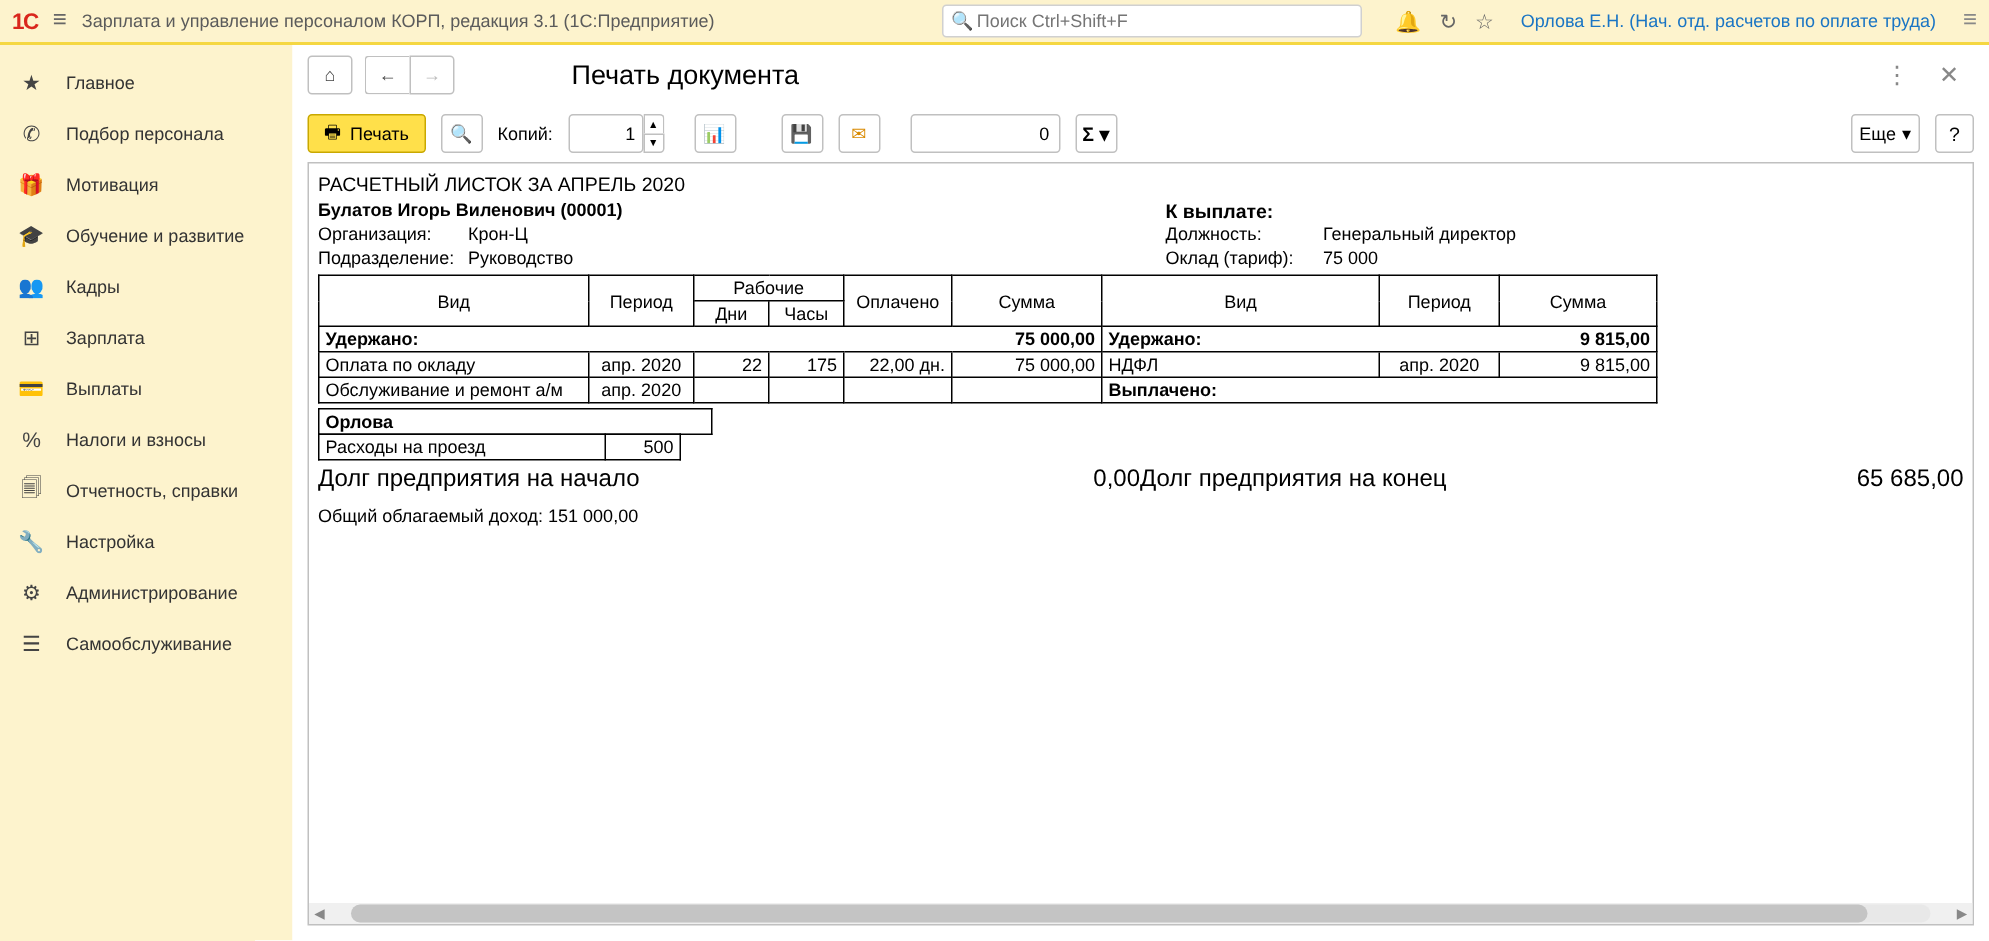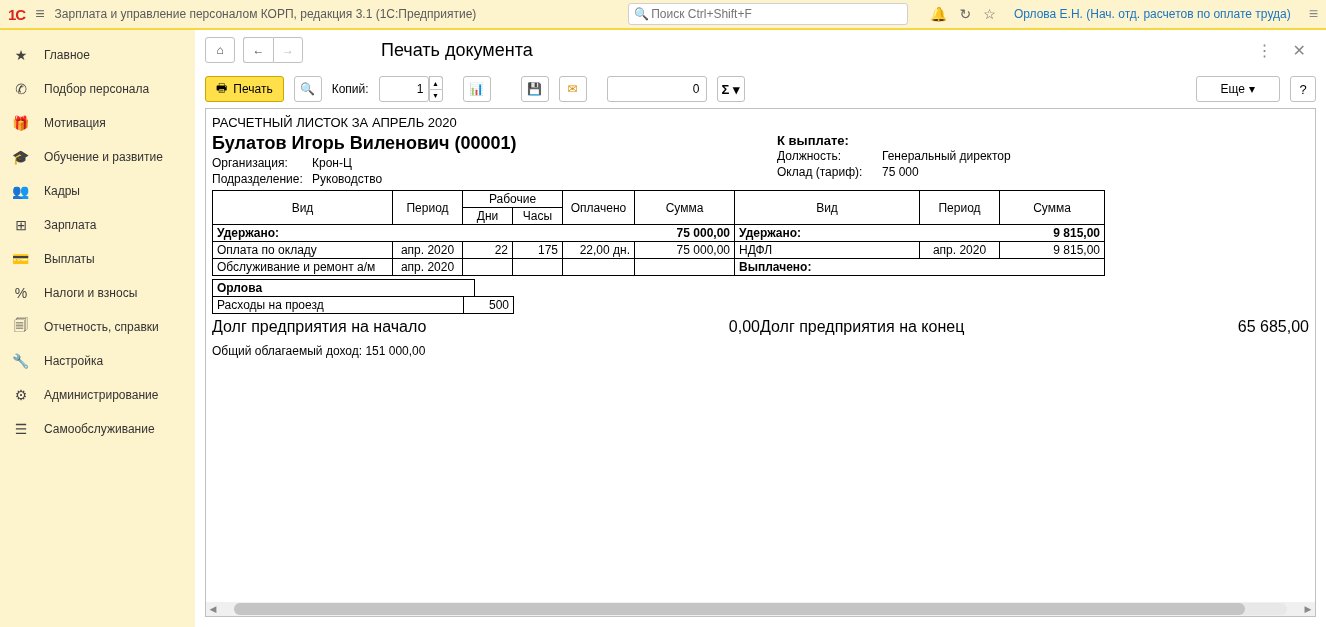--- a/index.html
+++ b/index.html
@@ -43,29 +43,29 @@
   .btn-sq { width: 28px; height: 26px; border: 1px solid #c0c0c0; border-radius: 3px; background: #fff; cursor: pointer; display: inline-flex; align-items: center; justify-content: center; font-size: 12px; }
   .toolbar-spacer { flex: 1; }
   .copies-label { font-size: 12px; }
   .copies-input { width: 50px; height: 26px; border: 1px solid #c0c0c0; border-radius: 3px; text-align: right; padding-right: 4px; font-size: 12px; }
   .spinner { display: flex; flex-direction: column; }
   .spin { width: 14px; height: 13px; border: 1px solid #c0c0c0; background: #fff; font-size: 7px; line-height: 1; cursor: pointer; display: flex; align-items: center; justify-content: center; }
   .spin:first-child { border-bottom: none; border-radius: 0 3px 0 0; }
   .spin:last-child { border-radius: 0 0 3px 0; }
   .num-field { width: 100px; height: 26px; border: 1px solid #c0c0c0; border-radius: 3px; text-align: right; padding-right: 6px; font-size: 12px; }
   .btn-sum { width: 28px; height: 26px; border: 1px solid #c0c0c0; border-radius: 3px; background: #fff; cursor: pointer; font-size: 13px; font-weight: bold; display: inline-flex; align-items: center; justify-content: center; }
-  .btn-more { height: 26px; border: 1px solid #c0c0c0; border-radius: 3px; background: #fff; padding: 0 24px; cursor: pointer; font-size: 12px; display: flex; align-items: center; gap: 4px; }
+  .btn-more { height: 26px; border: 1px solid #c0c0c0; border-radius: 3px; background: #fff; padding: 0 5px; cursor: pointer; font-size: 12px; display: flex; align-items: center; gap: 4px; }
   .btn-help { width: 26px; height: 26px; border: 1px solid #c0c0c0; border-radius: 3px; background: #fff; cursor: pointer; font-size: 13px; }
 
   
   .doc-wrap { flex: 1; margin: 0 10px 10px 10px; border: 1px solid #c0c0c0; overflow: auto; position: relative; }
   .doc { padding: 6px 6px 20px 6px; min-width: 1100px; }
   .org-title { font-size: 16px; font-weight: bold; margin-bottom: 12px; }
   .slip-title { font-size: 13px; margin-bottom: 3px; }
-  .emp-name { font-weight: bold; font-size: 18px; margin-bottom: 1px; }
+  .emp-name { font-weight: bold; font-size: 12px; margin-bottom: 1px; }
   .info-row { display: flex; }
   .info-left { width: 548px; }
   .info-right { flex: 1; margin-left: 17px; }
   .kv { display: flex; font-size: 12px; line-height: 16px; }
   .kv .k { width: 100px; }
   .kv.r .k { width: 105px; }
   .kv .v { }
   .pay-label { font-weight: bold; font-size: 13px; }
 
   
@@ -290,21 +290,21 @@
         <table class="sheet" style="margin-top:3px">
           <tbody>
               <tr>
                 <td class="bold" style="width:262px;border-bottom:1px solid #000">Орлова</td>
               </tr>
         </tbody>
           </table>
         <table class="sheet" style="margin-top:-1px">
           <tbody>
               <tr>
-            <td style="width:251px">Расходы на проезд</td>
+            <td style="width:191px">Расходы на проезд</td>
             <td class="ar" style="width:50px">500</td>
           </tr>
         </tbody>
           </table>
 
         <div class="footer-line">
           <div class="fl">
             <span class="lbl">Долг предприятия на начало</span>
             <span class="val">0,00</span>
           </div>

